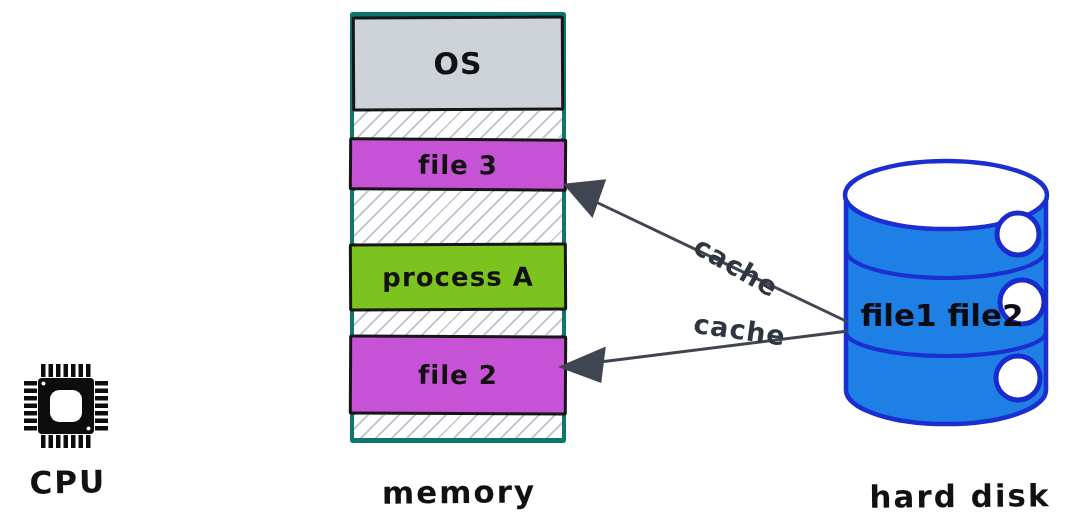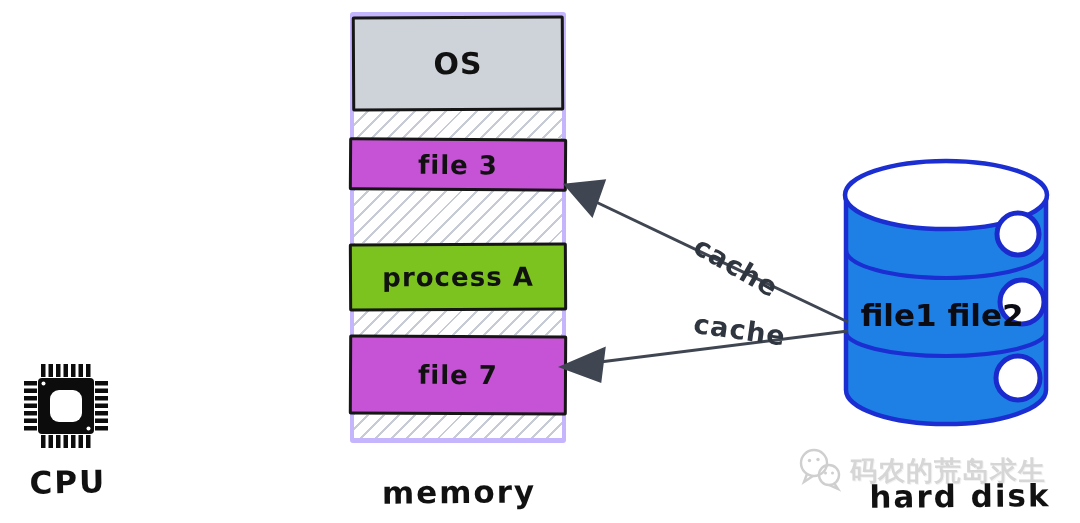--- a/index.html
+++ b/index.html
@@ -3,21 +3,21 @@
 <meta charset="utf-8">
 <style>
   html,body{margin:0;padding:0;background:#ffffff;}
   #canvas{
     position:relative;width:1080px;height:523px;background:#ffffff;overflow:hidden;
     font-family:"DejaVu Sans","Liberation Sans",sans-serif;color:#111;
   }
   
   #memory-box{
     position:absolute;left:350px;top:12px;width:216px;height:431px;
-    border:5px solid #c4b5fd;border-radius:3px;background:#ffffff;
+    border:5px solid #0f766e;border-radius:3px;background:#ffffff;
     box-sizing:border-box;display:flex;flex-direction:column;
   }
   .mem-block{
     box-sizing:border-box;display:flex;align-items:center;justify-content:center;
     border:3px solid #161616;border-radius:2px;margin:0 -6px;
     font-size:26px;font-weight:600;letter-spacing:1px;
   }
   .mem-free{
     box-sizing:border-box;margin:0 -1px;
     background:repeating-linear-gradient(135deg,#ffffff 0 9px,#c6cbd6 9px 11px);
@@ -70,21 +70,21 @@
     <div class="mem-free" id="free-1"></div>
     <div class="mem-block" id="block-file1">
       <span>file 3</span>
     </div>
     <div class="mem-free" id="free-2"></div>
     <div class="mem-block" id="block-processa">
       <span>process A</span>
     </div>
     <div class="mem-free" id="free-3"></div>
     <div class="mem-block" id="block-file2">
-      <span>file 7</span>
+      <span>file 2</span>
     </div>
     <div class="mem-free" id="free-4"></div>
   </div>
 
   <svg id="cpu-icon" width="88" height="88" viewBox="0 0 88 88">
     <g fill="#0c0c0c">
 
       <rect x="19" y="2" width="4.5" height="13"></rect>
         <rect x="26.5" y="2" width="4.5" height="13"></rect>
       <rect x="34" y="2" width="4.5" height="13"></rect>
@@ -146,35 +146,18 @@
       <line x1="848" y1="322" x2="596" y2="202"></line>
       <polygon points="566,185 604,181 592,215"></polygon>
 
       <line x1="848" y1="331" x2="600" y2="362"></line>
       <polygon points="562,367 604,349 600,381"></polygon>
     </g>
   </svg>
   <div class="cache-label" id="cache-label-1">cache</div>
   <div class="cache-label" id="cache-label-2">cache</div>
 
-  <div id="watermark">
-    <svg width="50" height="50" viewBox="0 0 50 50">
-      <g fill="none" stroke="#cfcfcf" stroke-width="2.4">
-        <circle cx="18" cy="17" r="13"></circle>
-        <path d="M 11 28 L 8 36 L 17 30"></path>
-        <circle cx="33" cy="29" r="10"></circle>
-        <path d="M 38 37 L 42 43 L 33 39"></path>
-      </g>
-      <g fill="#cfcfcf">
-        <circle cx="13.5" cy="14.5" r="1.7"></circle>
-          <circle cx="22" cy="13.5" r="1.7"></circle>
-        <circle cx="29.5" cy="27" r="1.5"></circle>
-          <circle cx="36.5" cy="27" r="1.5"></circle>
-      </g>
-    </svg>
-    <span id="watermark-text">码农的荒岛求生</span>
-  </div>
 
   <div class="big-label" id="label-cpu">CPU</div>
   <div class="big-label" id="label-memory">memory</div>
   <div class="big-label" id="label-harddisk">hard disk</div>
 
 </div>
 
 </body></html>

